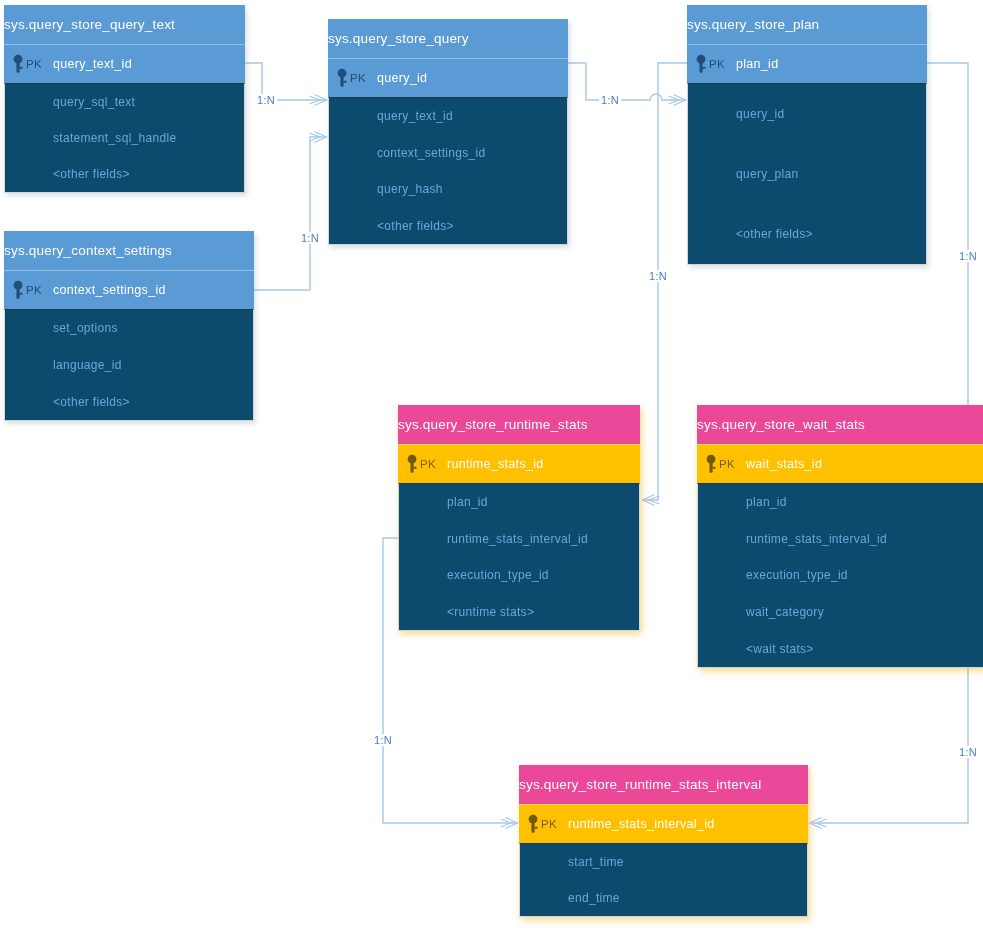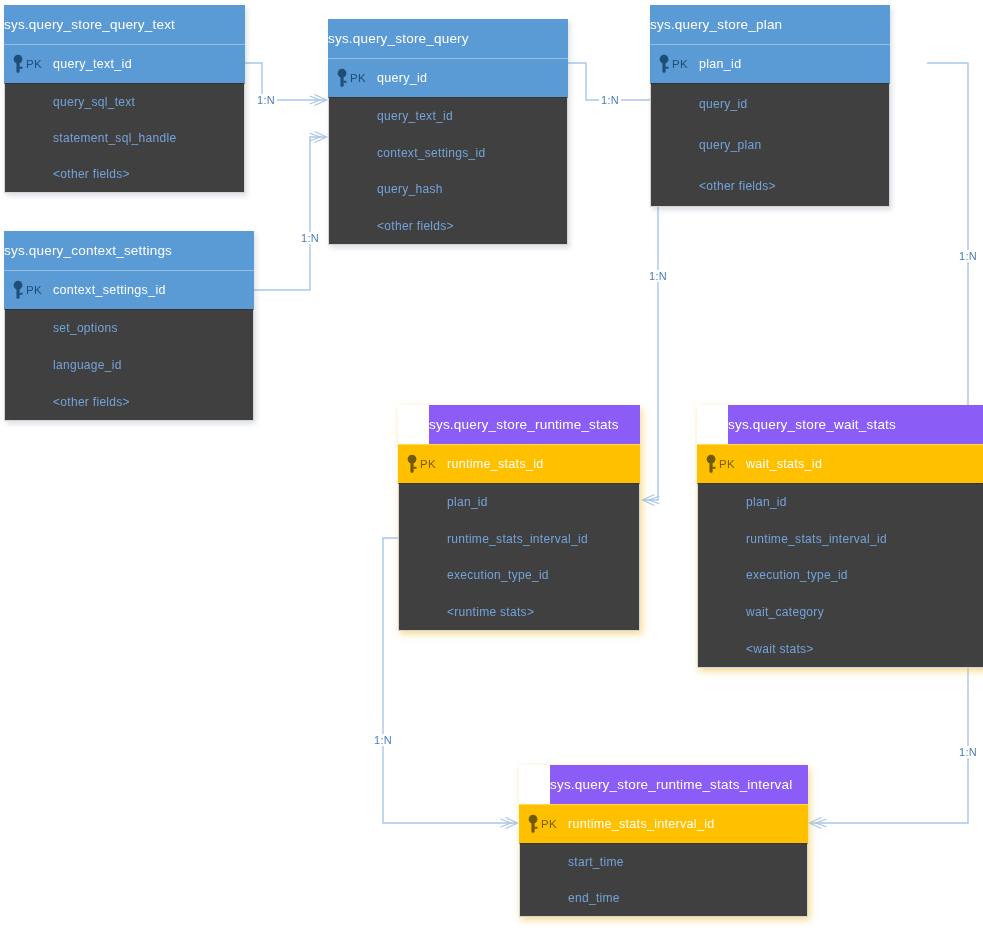--- a/index.html
+++ b/index.html
@@ -18,21 +18,21 @@
   }
   .tbl.blue  {box-shadow:2px 3px 5px rgba(110,130,155,0.25);}
   .tbl.orange{box-shadow:2px 3px 7px rgba(235,185,50,0.55);}
   .hdr{
     height:39px;flex:0 0 39px;
     display:flex;align-items:center;
     color:#ffffff;font-size:13.5px;letter-spacing:.2px;
     white-space:nowrap;overflow:hidden;
   }
   .blue  .hdr{background:#5B9BD5;}
-  .orange .hdr{background:#8b5cf6;margin-left:31px;}
+  .orange .hdr{background:#ec4899;}
   .pkrow{
     height:38px;flex:0 0 38px;
     position:relative;
     padding-left:48px;
   }
   .blue  .pkrow{background:#5B9BD5;border-top:1px solid rgba(255,255,255,0.35);}
   .orange .pkrow{background:#FFC000;border-top:1px solid rgba(255,255,255,0.35);}
   .key{position:absolute;left:8px;top:9px;}
   .blue   .key circle,.blue   .key rect{fill:#1F4E79;}
   .orange .key circle,.orange .key rect{fill:#6E5A07;}
@@ -44,21 +44,21 @@
   .blue  .pk{color:#1F4E79;}
   .orange .pk{color:#7F6000;}
   .pkf{
     position:absolute;left:49px;top:0;height:100%;
     display:flex;align-items:center;
     color:#ffffff;font-size:12.5px;letter-spacing:.3px;white-space:nowrap;
   }
   .tbody{
     flex:1 1 auto;
     display:flex;flex-direction:column;
-    background:#404040;
+    background:#0c4a6e;
     border:1px solid #D5D5D5;border-top:1px dotted #2a2a2a;
   }
   .fld{
     flex:1 1 0;
     display:flex;align-items:center;
     padding-left:48px;
     color:#74A3DB;font-size:12px;letter-spacing:.3px;white-space:nowrap;
   }
   
   #wires{position:absolute;left:0;top:0;z-index:0;}
@@ -134,21 +134,21 @@
       <span class="pkf">query_id</span>
     </div>
     <div class="tbody">
       <div class="fld">query_text_id</div>
       <div class="fld">context_settings_id</div>
       <div class="fld">query_hash</div>
       <div class="fld">&lt;other fields&gt;</div>
     </div>
   </div>
 
-  <div class="tbl blue" style="left:650px;top:5px;width:240px;height:202px">
+  <div class="tbl blue" style="left:687px;top:5px;width:240px;height:260px">
     <div class="hdr">
         <span>sys.query_store_plan</span>
       </div>
     <div class="pkrow">
       <svg class="key" width="13" height="21" viewBox="0 0 14 22">
           <circle cx="6.5" cy="5.3" r="4.7"></circle>
           <rect x="4.8" y="8" width="3.4" height="12" rx="1.2"></rect>
           <rect x="8" y="13.5" width="3.4" height="2.2" rx="0.6"></rect>
         </svg>
       <span class="pk">PK</span>

